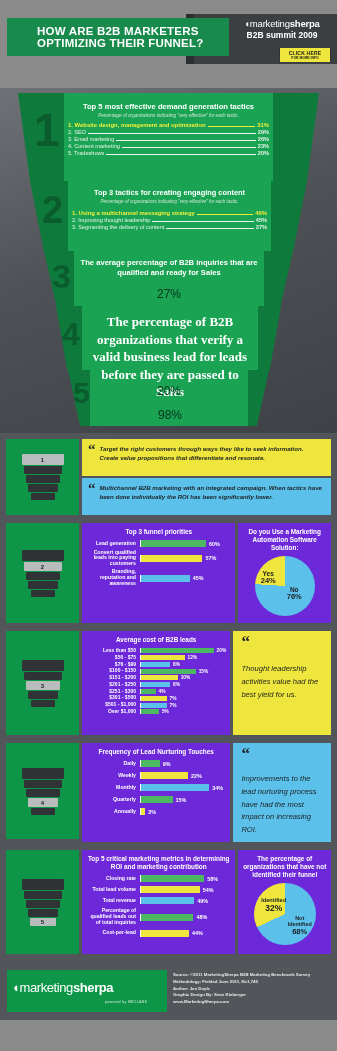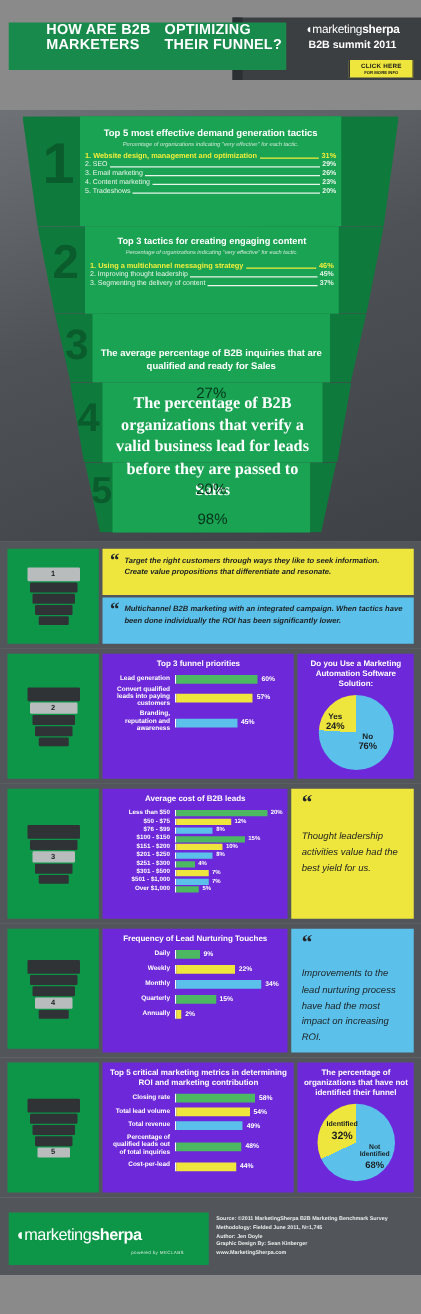--- a/index.html
+++ b/index.html
@@ -16,21 +16,21 @@
     position:absolute; left:186px; top:14px; width:151px; height:50px;
     background:#3b3f42;
   }
   .hdr-dark-shadow{
     position:absolute; left:186px; top:14px; width:8px; height:50px;
     background:#2b2f31;
   }
   .hdr-green {
     position:absolute; left:7px; top:18px; width:222px; height:38px;
     background:#178a4c;
-    display:flex; flex-direction:row; justify-content:flex-end;
+    display:flex; flex-direction:column; justify-content:center;
     padding-left:30px;
   }
   .hdr-green .l1 { color:#ffffff; font-size:11.5px; font-weight:bold; letter-spacing:0.2px; }
   .hdr-green .l2 { color:#ffffff; font-size:11.5px; font-weight:bold; letter-spacing:0.2px; }
   .brand-top { position:absolute; left:232px; top:18px; width:100px; text-align:center; }
   .brand-top .b1 { color:#ffffff; font-size:9.5px; letter-spacing:-0.2px; white-space:nowrap;}
   .brand-top .b1 b { font-weight:bold; }
   .brand-top .b2 { color:#ffffff; font-size:8.5px; font-weight:bold; margin-top:1px; white-space:nowrap;}
   .click-here {
     position:absolute; left:279px; top:48px; width:52px; height:14px;
@@ -125,21 +125,21 @@
   <div class="hdr-dark"></div>
   <div class="hdr-dark-shadow"></div>
   <div class="hdr-green">
     <div class="l1">HOW ARE B2B MARKETERS</div>
     <div class="l2">OPTIMIZING THEIR FUNNEL?</div>
   </div>
   <div class="brand-top">
     <div class="b1">
       <span>◖</span><span>marketing</span><b>sherpa</b>
     </div>
-    <div class="b2">B2B summit 2011</div>
+    <div class="b2">B2B summit 2009</div>
   </div>
   <div class="click-here">
     <div class="c1">CLICK HERE</div>
     <div class="c2">FOR MORE INFO</div>
   </div>
 </div>
 
 <div class="funnel-area">
   <div class="funnel-bg"></div>
 
@@ -205,21 +205,21 @@
         </div>
       </div>
     </div>
   </div>
 
   <div class="fstage" style="left:44px; top:163px; width:249px; height:55px;">
     <div class="outer" style="clip-path: polygon(0% 0%, 100% 0%, 95% 100%, 5% 100%);"></div>
     <div class="inner" style="left:30px; width:190px;"></div>
     <div class="fnum" style="left:8px; top:8px; font-size:34px;">3</div>
     <div style="position:absolute; left:34px; top:7px; width:182px; z-index:5;">
-      <div class="ftitle" style="font-size:7.6px; line-height:1.35;margin-top:20px;">The average percentage of B2B inquiries that are qualified and ready for Sales</div>
+      <div class="ftitle" style="font-size:7.6px; line-height:1.35;">The average percentage of B2B inquiries that are qualified and ready for Sales</div>
       <div class="bignum" style="margin-top:8px;">27%</div>
     </div>
   </div>
 
   <div class="fstage" style="left:56px; top:218px; width:225px; height:64px;">
     <div class="outer" style="clip-path: polygon(0% 0%, 100% 0%, 95% 100%, 5% 100%);"></div>
     <div class="inner" style="left:26px; width:176px;"></div>
     <div class="fnum" style="left:6px; top:12px; font-size:32px;">4</div>
     <div style="position:absolute; left:30px; top:7px; width:168px; z-index:5;">
       <div class="ftitle" style="font-size:13px; line-height:1.35;font-family:Liberation Serif, serif;">The percentage of B2B organizations that verify a valid business lead for leads before they are passed to Sales</div>

